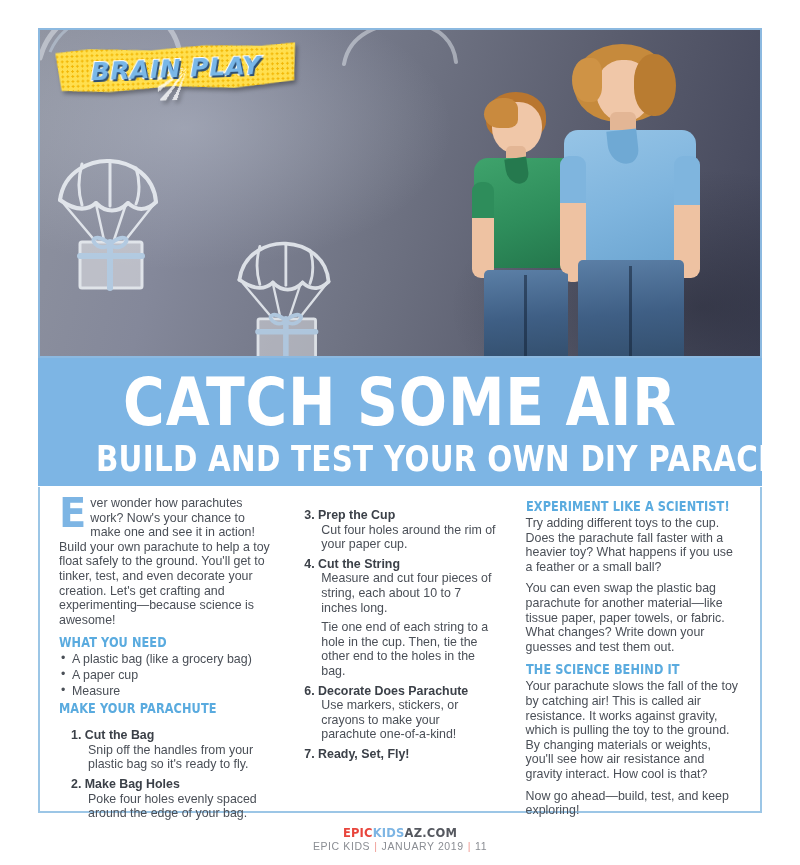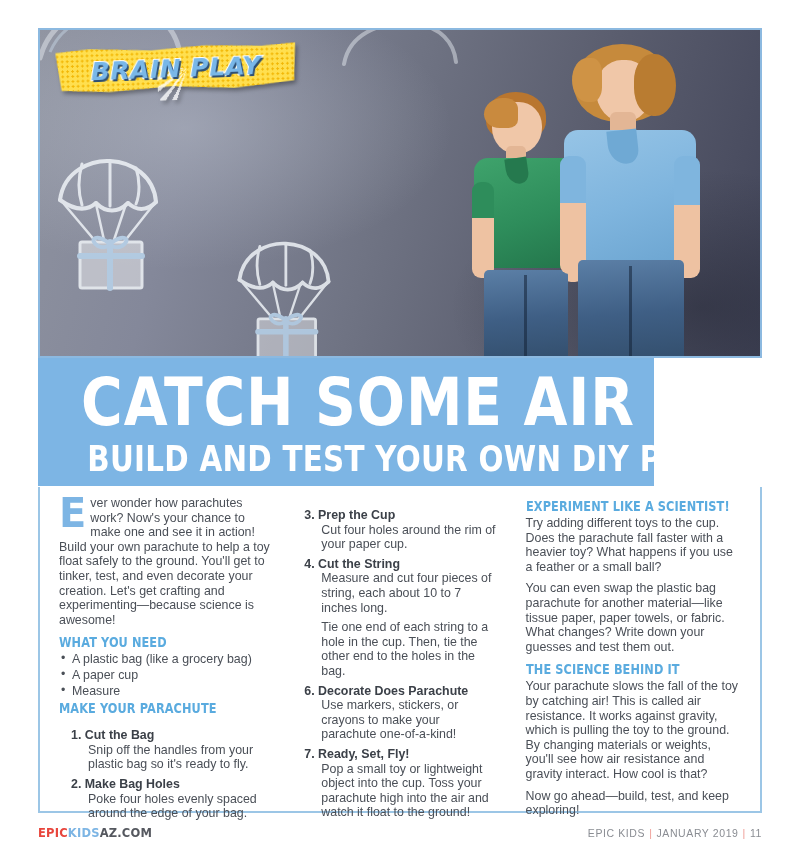--- a/index.html
+++ b/index.html
@@ -116,21 +116,21 @@
   .jeans:after {
     content:""; position:absolute; left:48%; top:6%; width:3px; height:94%;
     background: rgba(20,35,55,.55);
   }
 
   
   .title-band {
     position: absolute;
     left: 38px;
     top: 358px;
-    width: 616px;
+    width: 724px;
     height: 128px;
     background: #7db5e4;
     text-align: center;
     overflow: hidden;
   }
   .title-main {
     margin: 0;
     padding-top: 9px;
     font-family: "DejaVu Sans", sans-serif;
     font-weight: bold;
@@ -227,20 +227,21 @@
   
   .footer {
     position: absolute;
     left: 38px;
     top: 826px;
     width: 724px;
     display: flex;
     justify-content: space-between;
     align-items: center;
     font-size: 11px;
+    flex-direction: column;
   }
   .site {
     font-family: "DejaVu Sans", sans-serif;
     font-weight: bold;
     font-size: 11.5px;
     letter-spacing: .2px;
   }
   .site .epic { color: #e8453c; }
   .site .kids { color: #7db5e4; }
   .site .az   { color: #55585f; font-weight: bold; }
@@ -409,21 +410,20 @@
           <span class="step-body">Tie one end of each string to a hole in the cup. Then, tie the other end to the holes in the bag.</span>
         </li>
         <li>
           <span class="step-title"><span class="step-num">6.</span>
             <span>Decorate Does Parachute</span></span>
           <span class="step-body">Use markers, stickers, or crayons to make your parachute one-of-a-kind!</span>
         </li>
         <li>
           <span class="step-title"><span class="step-num">7.</span>
             <span>Ready, Set, Fly!</span></span>
-          <span class="step-body">Pop a small toy or lightweight object into the cup. Toss your parachute high into the air and watch it float to the ground!</span>
         </li>
       </ol>
     </div>
 
     <div class="col">
       <div class="sec-head">EXPERIMENT LIKE A SCIENTIST!</div>
       <p>Try adding different toys to the cup. Does the parachute fall faster with a heavier toy? What happens if you use a feather or a small ball?</p>
       <p>You can even swap the plastic bag parachute for another material—like tissue paper, paper towels, or fabric. What changes? Write down your guesses and test them out.</p>
 
       <div class="sec-head">THE SCIENCE BEHIND IT</div>

